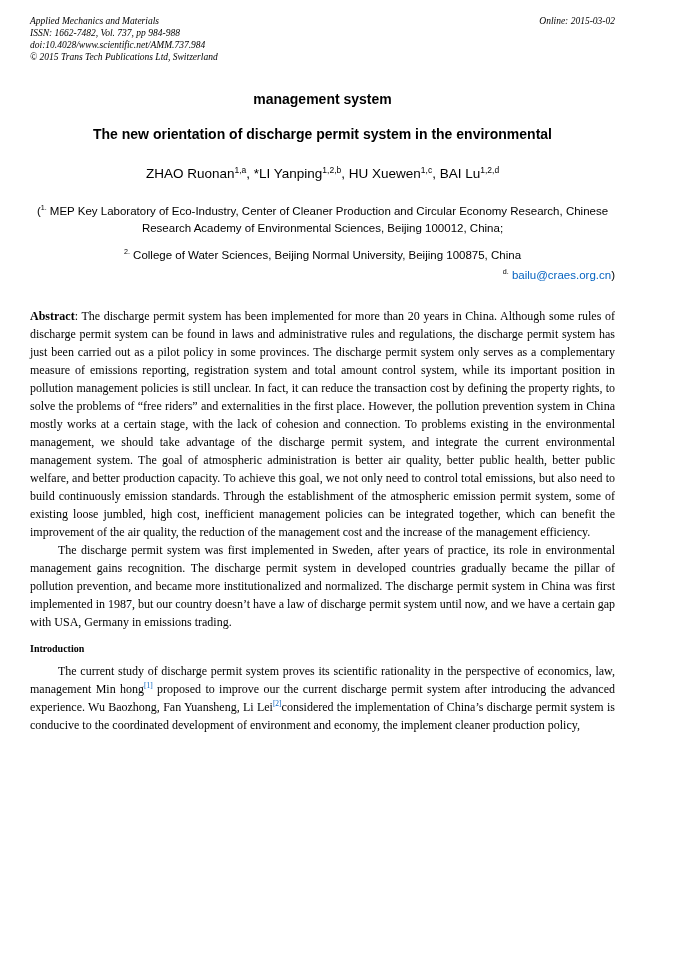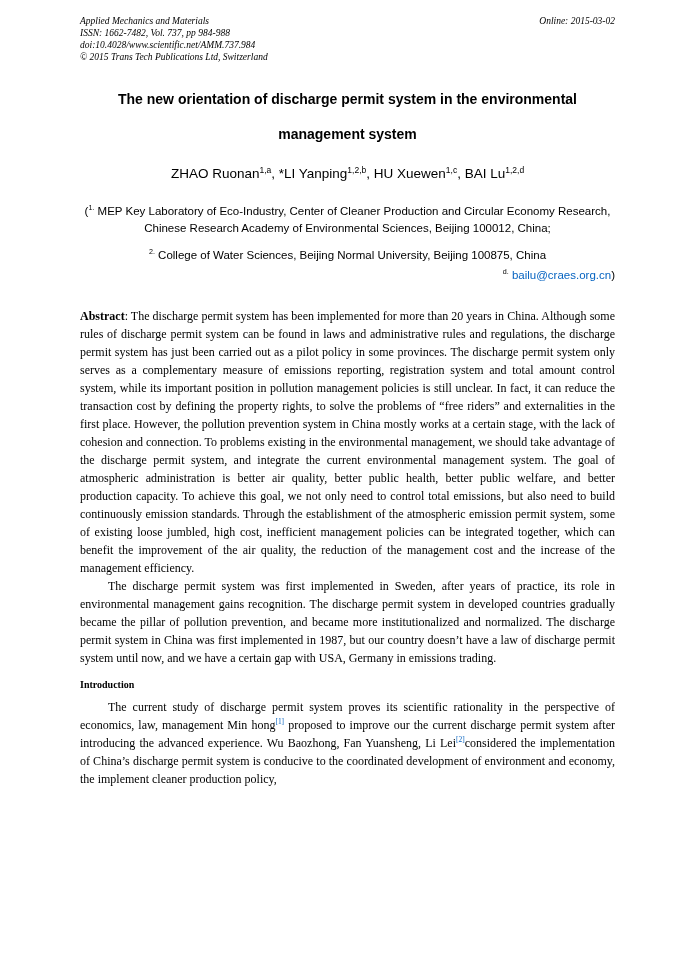--- a/index.html
+++ b/index.html
@@ -1,18 +1,18 @@
 <!DOCTYPE html>
 <html><head>
 <meta charset="utf-8">
 <style>
   *{margin:0;padding:0;box-sizing:border-box;}
   html,body{background:#ffffff;}
   .page{position:relative;width:678px;height:959px;margin:0 auto;background:#fff;color:#000;
-    padding:15px 63px 0 80px;font-family:"Liberation Serif","DejaVu Serif",serif;overflow:hidden;}
+    padding:15px 63px 0 30px;font-family:"Liberation Serif","DejaVu Serif",serif;overflow:hidden;}
   .page-header{display:flex;justify-content:space-between;align-items:flex-start;
     font-style:italic;font-size:9.5px;line-height:12px;}
   .paper-title{margin-top:28px;text-align:center;
     font-family:"Liberation Sans","DejaVu Sans",sans-serif;font-size:14px;font-weight:bold;line-height:16px;}
   .title-line{display:block;}
   .title-line + .title-line{margin-top:19px;}
   .authors{margin-top:24px;text-align:center;
     font-family:"Liberation Sans","DejaVu Sans",sans-serif;font-size:13.5px;}
   .authors sup{font-size:8.5px;}
   .affiliation{text-align:center;font-family:"Liberation Sans","DejaVu Sans",sans-serif;
@@ -41,22 +41,22 @@
     <div class="header-left">
       <div>Applied Mechanics and Materials</div>
       <div>ISSN: 1662-7482, Vol. 737, pp 984-988</div>
       <div>doi:10.4028/www.scientific.net/AMM.737.984</div>
       <div>© 2015 Trans Tech Publications Ltd, Switzerland</div>
     </div>
     <div class="header-right">Online: 2015-03-02</div>
   </header>
 
   <div class="paper-title">
+    <span class="title-line">management system</span>
     <span class="title-line">The new orientation of discharge permit system in the environmental</span>
-    <span class="title-line">management system</span>
   </div>
 
   <div class="authors"><span>ZHAO Ruonan</span><sup>1,a</sup><span>, *</span><span>LI Yanping</span><sup>1,2,b</sup><span>, </span><span>HU Xuewen</span><sup>1,c</sup><span>, </span><span>BAI Lu</span><sup>1,2,d</sup></div>
 
   <div class="affiliation aff1"><span>(</span><sup>1.</sup><span> MEP Key Laboratory of Eco-Industry, Center of Cleaner Production and Circular Economy Research, Chinese Research Academy of Environmental Sciences, Beijing 100012, China;</span></div>
 
   <div class="affiliation aff2"><sup>2.</sup><span> College of Water Sciences, Beijing Normal University, Beijing 100875, China</span></div>
 
 
   <div class="affiliation emails2"><sup>d.</sup><span class="link"> bailu@craes.org.cn</span><span>)</span></div>

